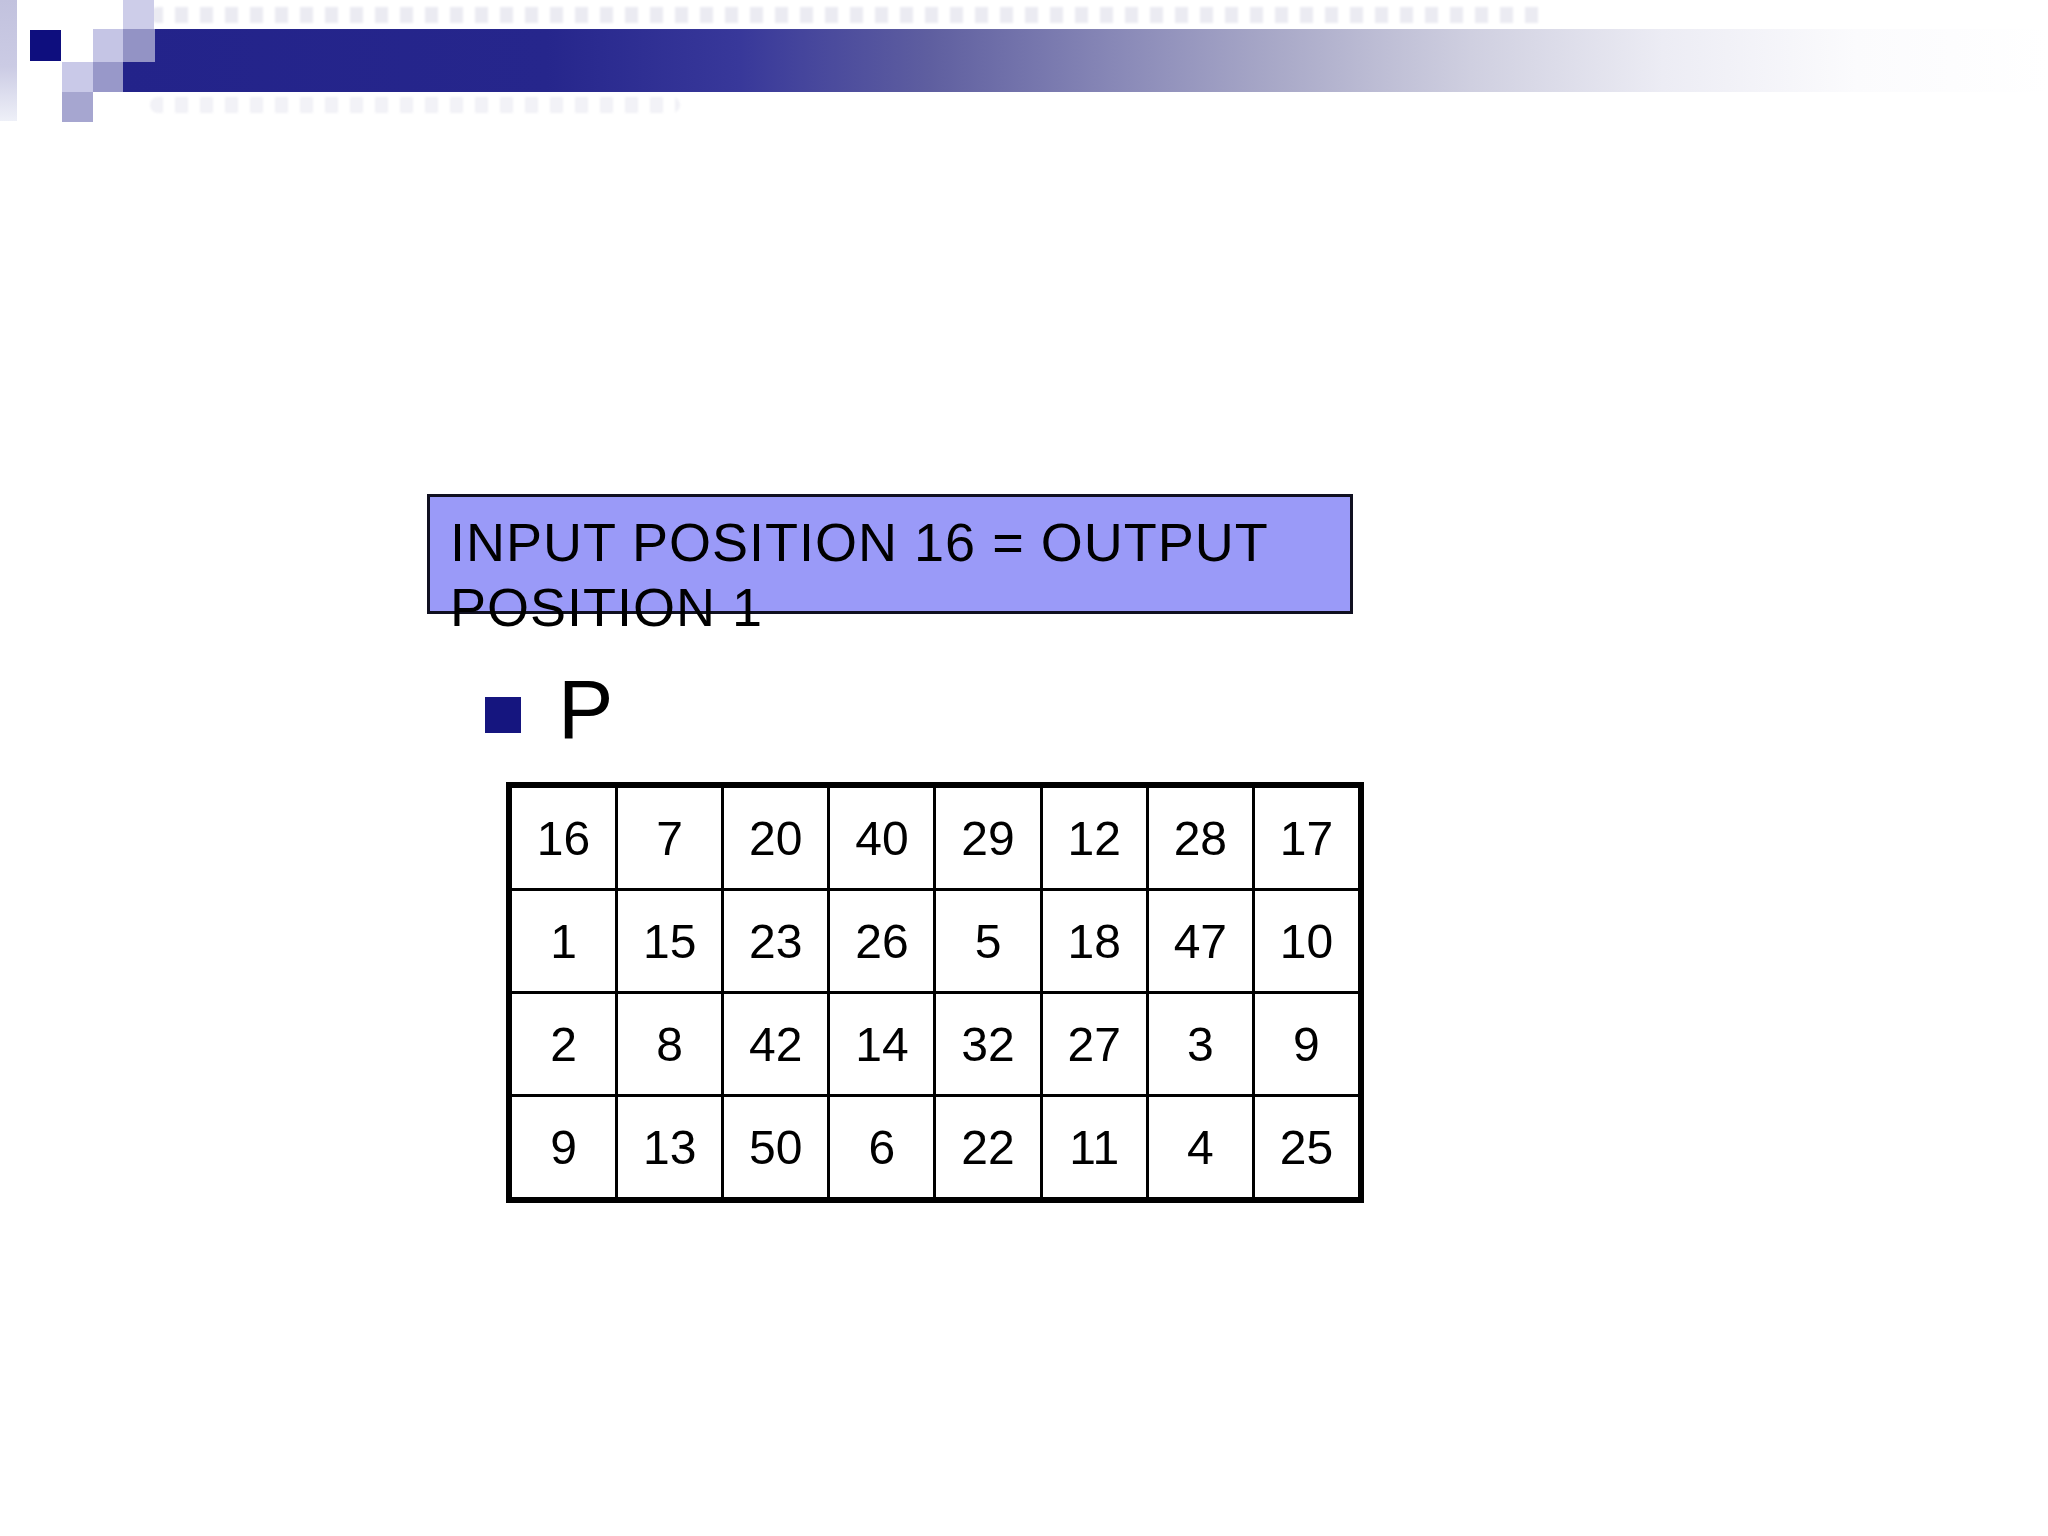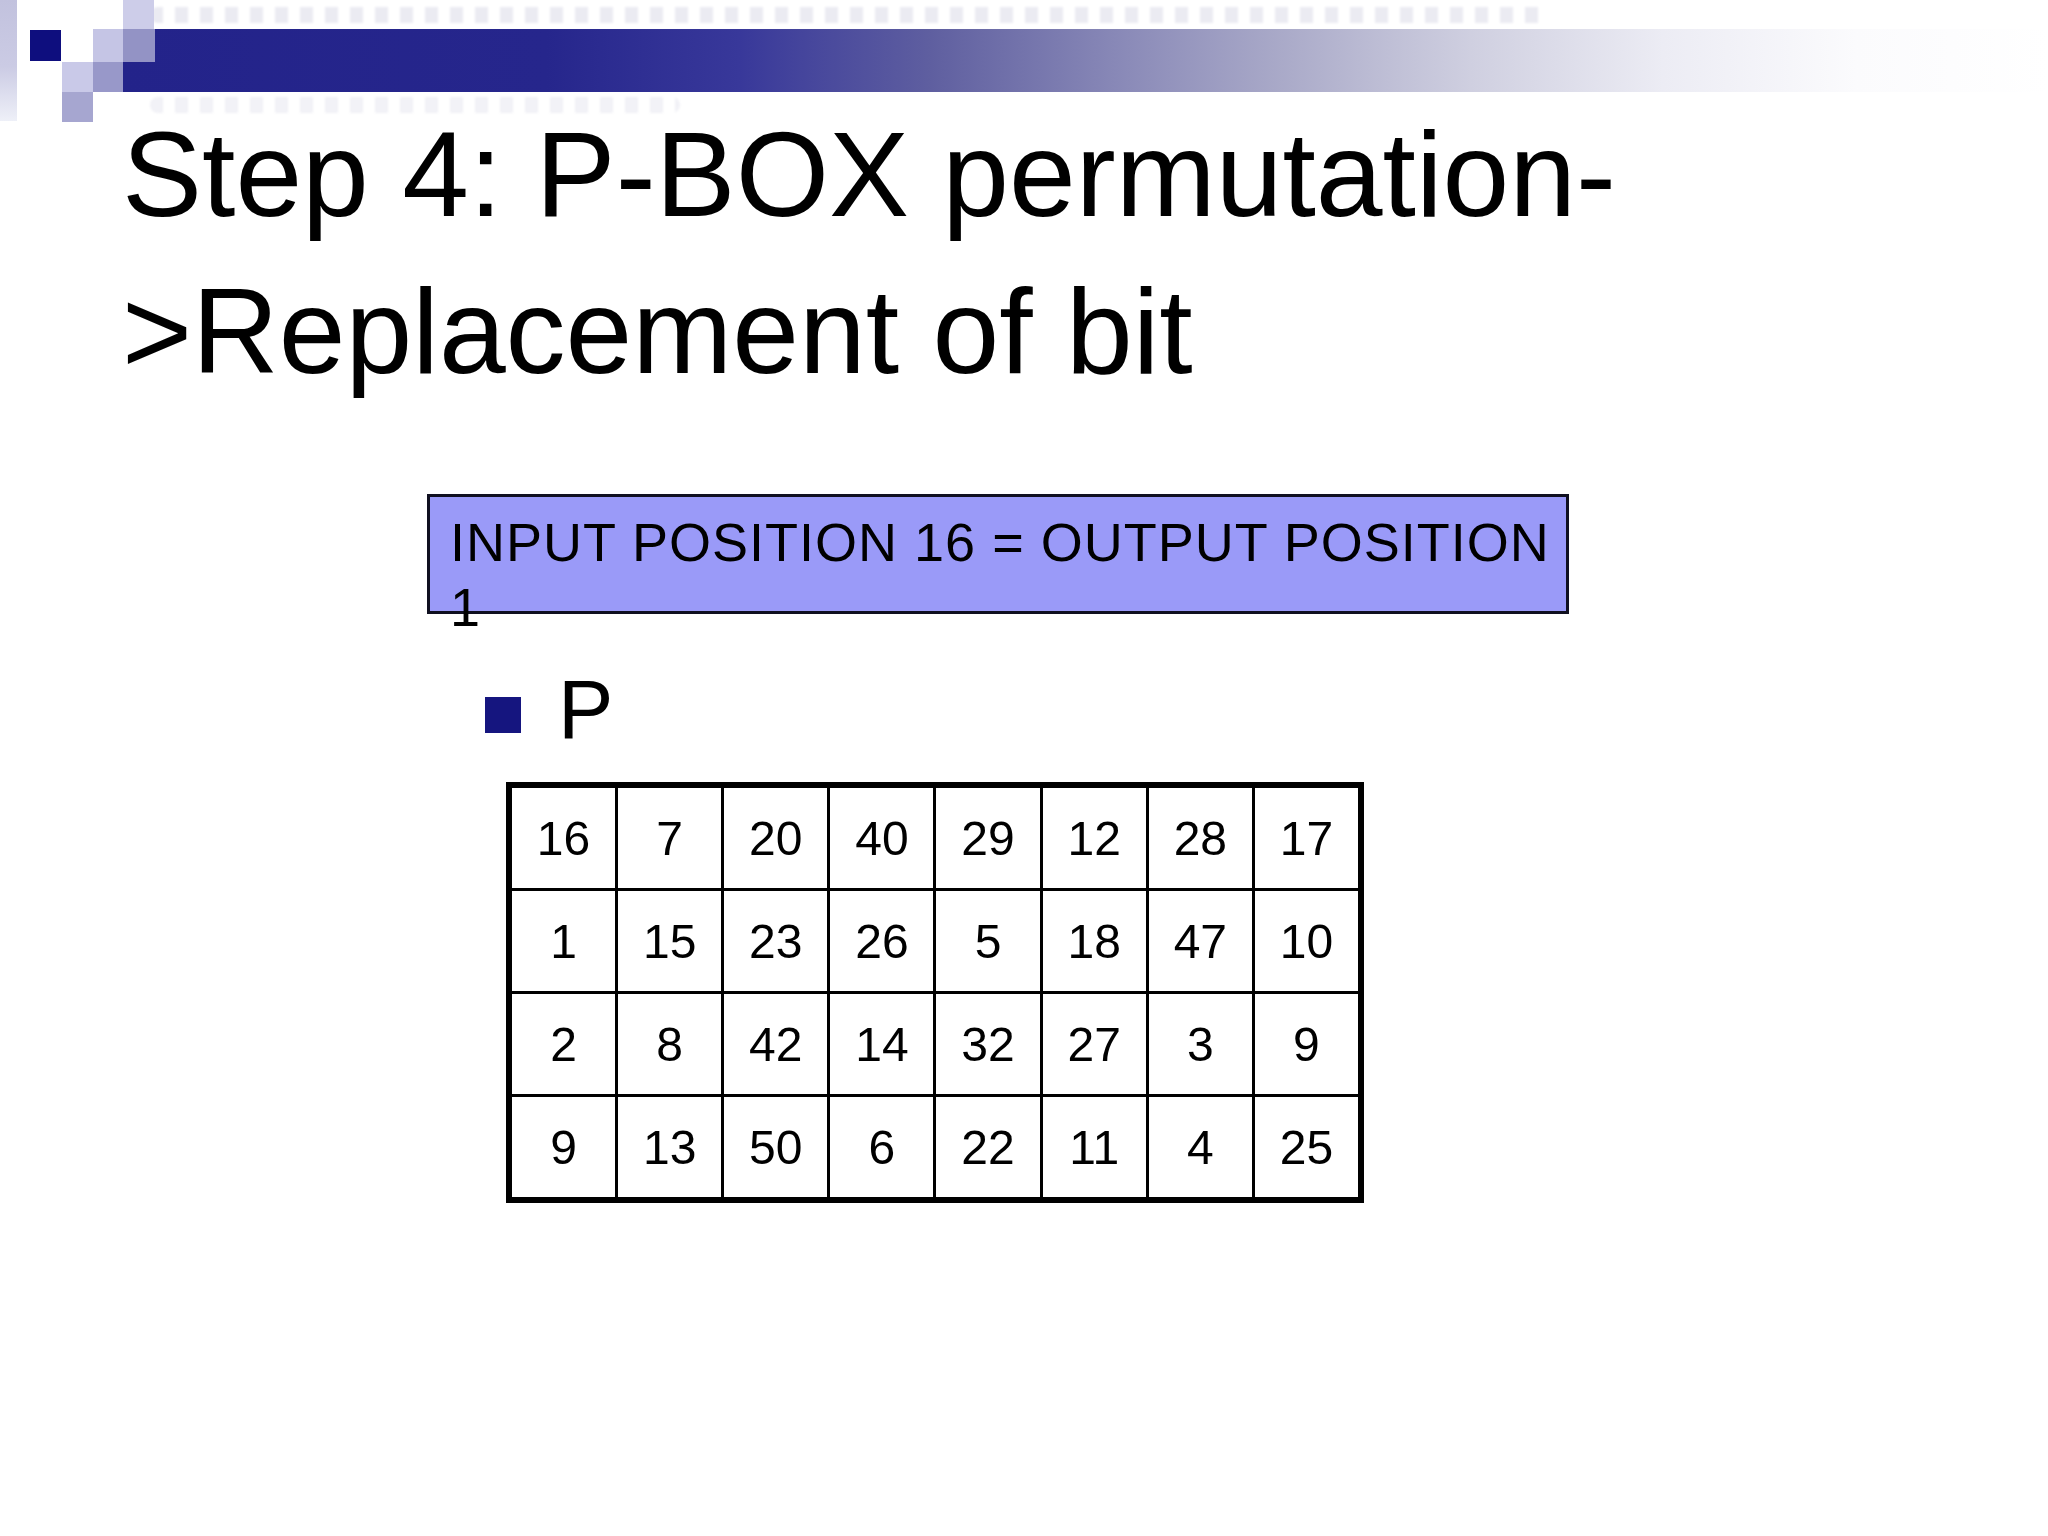--- a/index.html
+++ b/index.html
@@ -42,21 +42,21 @@
 
   
   .title{
     position:absolute;left:122px;top:96px;width:1800px;
     font-size:120px;line-height:157px;letter-spacing:0;
     color:#000;
   }
 
   
   .callout{
-    position:absolute;left:427px;top:494px;width:1142px;height:120px;
+    position:absolute;left:427px;top:494px;width:926px;height:120px;
     box-sizing:border-box;
     background:#9a9af8;
     border:3px solid #101020;
   }
   .callout .callout-text{
     padding:13px 0 0 20px;
     font-size:54px;line-height:1.2;letter-spacing:1px;
     color:#000;
   }
 
@@ -96,24 +96,20 @@
   <div class="grad-bar"></div>
   <div class="squiggle bottom"></div>
   <div class="sq sq-navy"></div>
   <div class="sq sq-lav-top"></div>
   <div class="sq sq-lav-1"></div>
   <div class="sq sq-med-1"></div>
   <div class="sq sq-lav-2"></div>
   <div class="sq sq-med-2"></div>
   <div class="sq sq-med-3"></div>
 
-  <div class="title">
-    <div>Step 4: P-BOX permutation-</div>
-    <div>&gt;Replacement of bit</div>
-  </div>
 
   <div class="callout">
     <div class="callout-text">INPUT POSITION 16 = OUTPUT POSITION 1</div>
   </div>
 
   <div class="bullet-sq"></div>
   <div class="bullet-label">P</div>
 
   <table class="pbox">
     <tbody>

